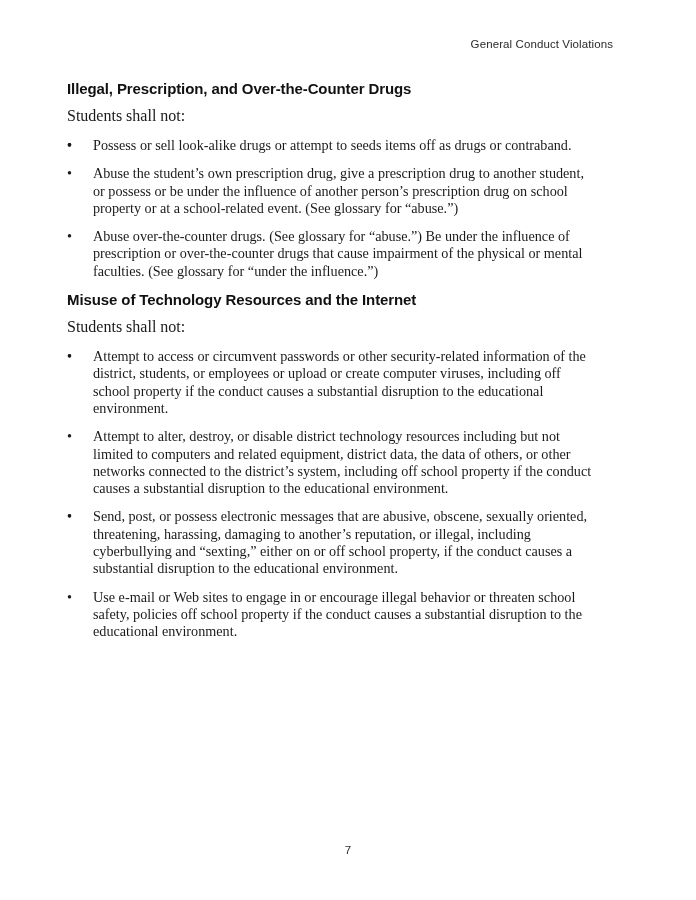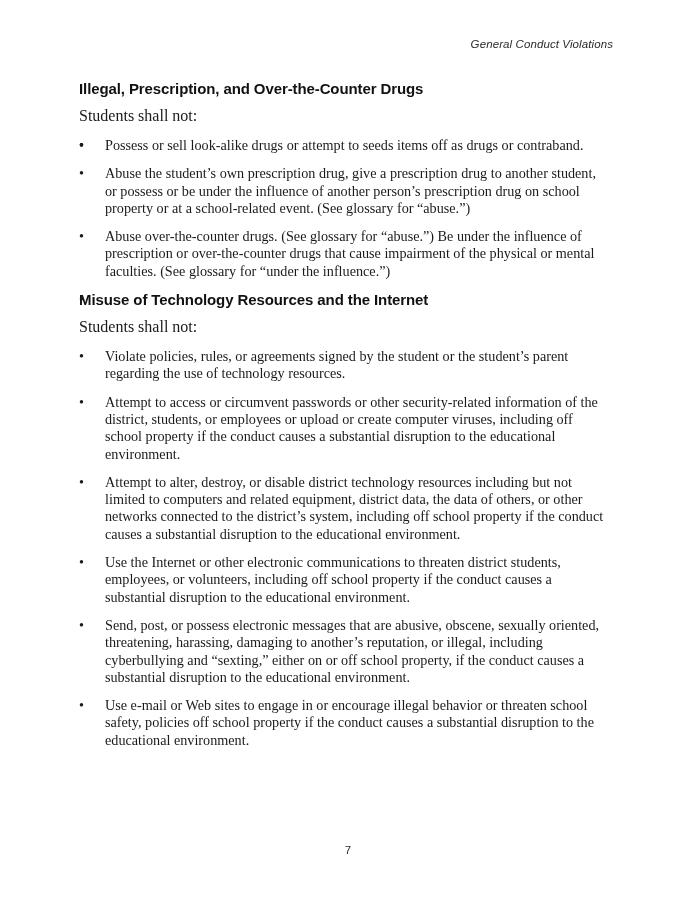--- a/index.html
+++ b/index.html
@@ -15,29 +15,28 @@
     overflow: hidden;
     box-sizing: border-box;
   }
   .running-header {
     position: absolute;
     top: 38px;
     left: 83px;
     width: 530px;
     text-align: right;
     font-family: "Liberation Sans", sans-serif;
-    font-style: italic;
     font-size: 11.5px;
     color: #2b2b2b;
     letter-spacing: 0.1px;
   }
   .content {
     position: absolute;
     top: 80px;
-    left: 79px;
+    left: 67px;
     width: 530px;
   }
   h2.section-heading {
     font-family: "Liberation Sans", sans-serif;
     font-weight: bold;
     font-size: 15px;
     color: #111111;
     margin: 0 0 8px 0;
     letter-spacing: -0.1px;
     line-height: 1.2;
@@ -127,33 +126,31 @@
         </li>
       </ul>
     </div>
 
     <div class="section">
       <h2 class="section-heading">Misuse of Technology Resources and the Internet</h2>
       <p class="lead-in">Students shall not:</p>
       <ul class="bullet-list">
         <li>
           <span class="bullet-marker">•</span>
-          <span>Violate policies, rules, or agreements signed by the student or the student’s parent regarding the use of technology resources.</span>
         </li>
         <li>
           <span class="bullet-marker">•</span>
           <span>Attempt to access or circumvent passwords or other security-related information of the district, students, or employees or upload or create computer viruses, including off school property if the conduct causes a substantial disruption to the educational environment.</span>
         </li>
         <li>
           <span class="bullet-marker">•</span>
           <span>Attempt to alter, destroy, or disable district technology resources including but not limited to computers and related equipment, district data, the data of others, or other networks connected to the district’s system, including off school property if the conduct causes a substantial disruption to the educational environment.</span>
         </li>
         <li>
           <span class="bullet-marker">•</span>
-          <span>Use the Internet or other electronic communications to threaten district students, employees, or volunteers, including off school property if the conduct causes a substantial disruption to the educational environment.</span>
         </li>
         <li>
           <span class="bullet-marker">•</span>
           <span>Send, post, or possess electronic messages that are abusive, obscene, sexually oriented, threatening, harassing, damaging to another’s reputation, or illegal, including cyberbullying and “sexting,” either on or off school property, if the conduct causes a substantial disruption to the educational environment.</span>
         </li>
         <li>
           <span class="bullet-marker">•</span>
           <span>Use e-mail or Web sites to engage in or encourage illegal behavior or threaten school safety, policies off school property if the conduct causes a substantial disruption to the educational environment.</span>
         </li>
       </ul>

